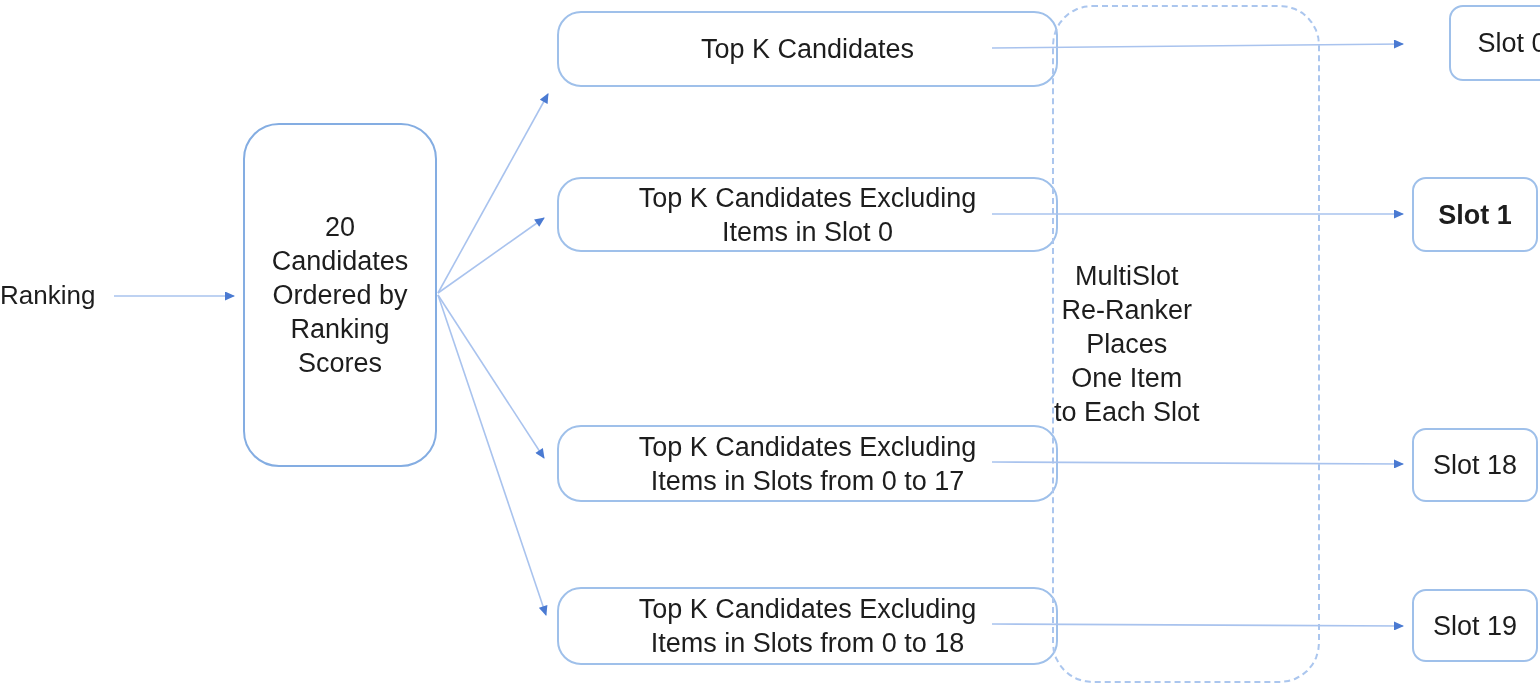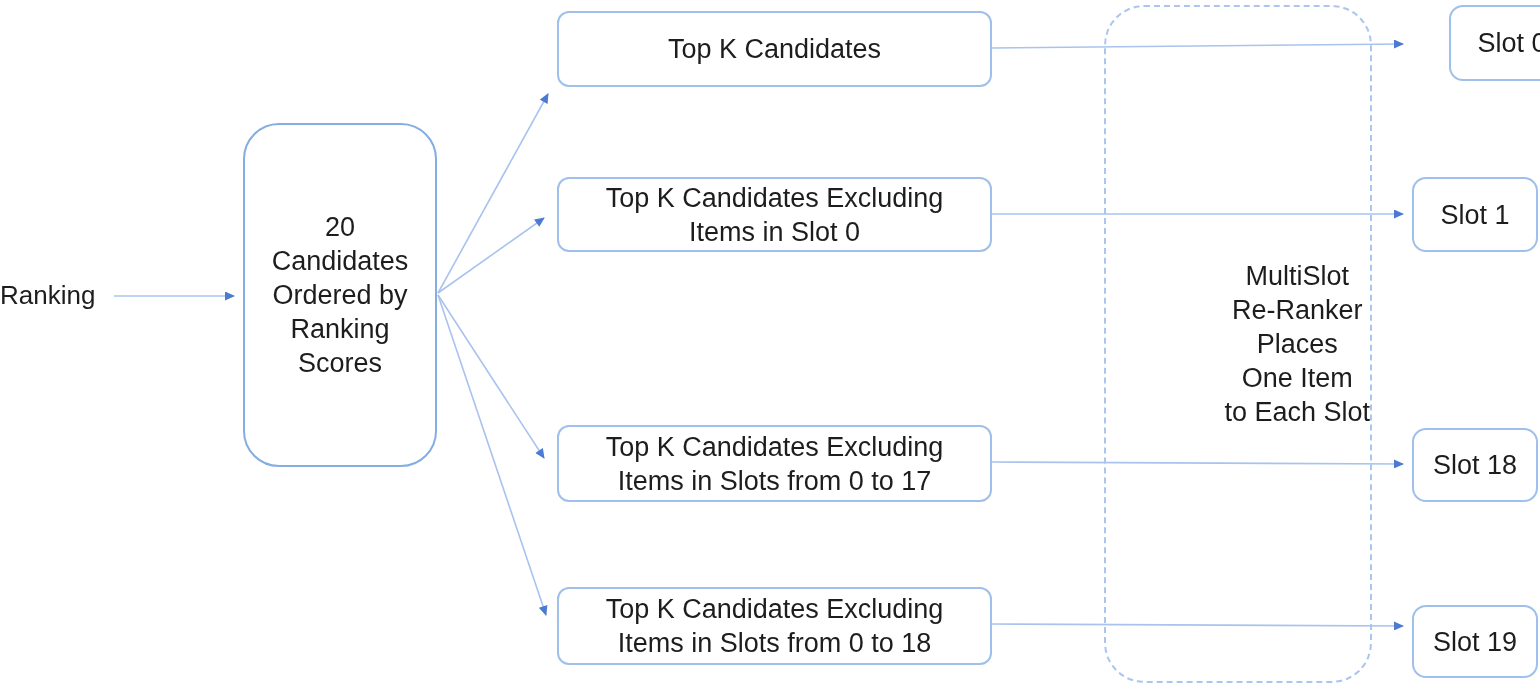--- a/index.html
+++ b/index.html
@@ -31,37 +31,37 @@
   .node .lbl{
     white-space:pre-line;
     font-size:27px;line-height:34px;
   }
   .pool-box{
     left:243px;top:123px;width:194px;height:344px;
     border-radius:36px;
     border-color:var(--center-box-border);
     align-items:center;
   }
-  .cand-box{left:557px;width:435px;border-radius:12px;}
+  .cand-box{left:557px;width:501px;border-radius:24px;}
   .cand-a{top:11px;height:76px;}
   .cand-b{top:177px;height:75px;}
   .cand-c{top:425px;height:77px;}
   .cand-d{top:587px;height:78px;}
   .slot-box{left:1412px;width:126px;border-radius:14px;}
   .slot-0{top:5px;height:76px;margin-left:37px;}
-  .slot-1{top:177px;height:75px;}
+  .slot-1{top:177px;height:75px;font-weight:bold;}
   .slot-18{top:428px;height:74px;align-items:center;}
-  .slot-19{top:589px;height:73px;margin-top:16px;}
+  .slot-19{top:589px;height:73px;}
   .reranker-box{
     position:absolute;box-sizing:border-box;
-    left:1104px;top:5px;width:268px;height:678px;
+    left:1052px;top:5px;width:268px;height:678px;
     border:2px dashed var(--dashed-border);
     border-radius:40px;
     background:transparent;
-    display:flex;align-items:center;justify-content:flex-end;
+    display:flex;align-items:center;justify-content:flex-start;
     text-align:center;
   }
   .reranker-box .lbl{white-space:pre-line;font-size:27px;line-height:34px;}
   .ranking-label{
     position:absolute;left:0;top:278px;width:112px;
     font-size:26px;line-height:34px;text-align:left;
   }
   svg.arrow-layer{
     position:absolute;left:0;top:0;width:1540px;height:687px;
     pointer-events:none;

